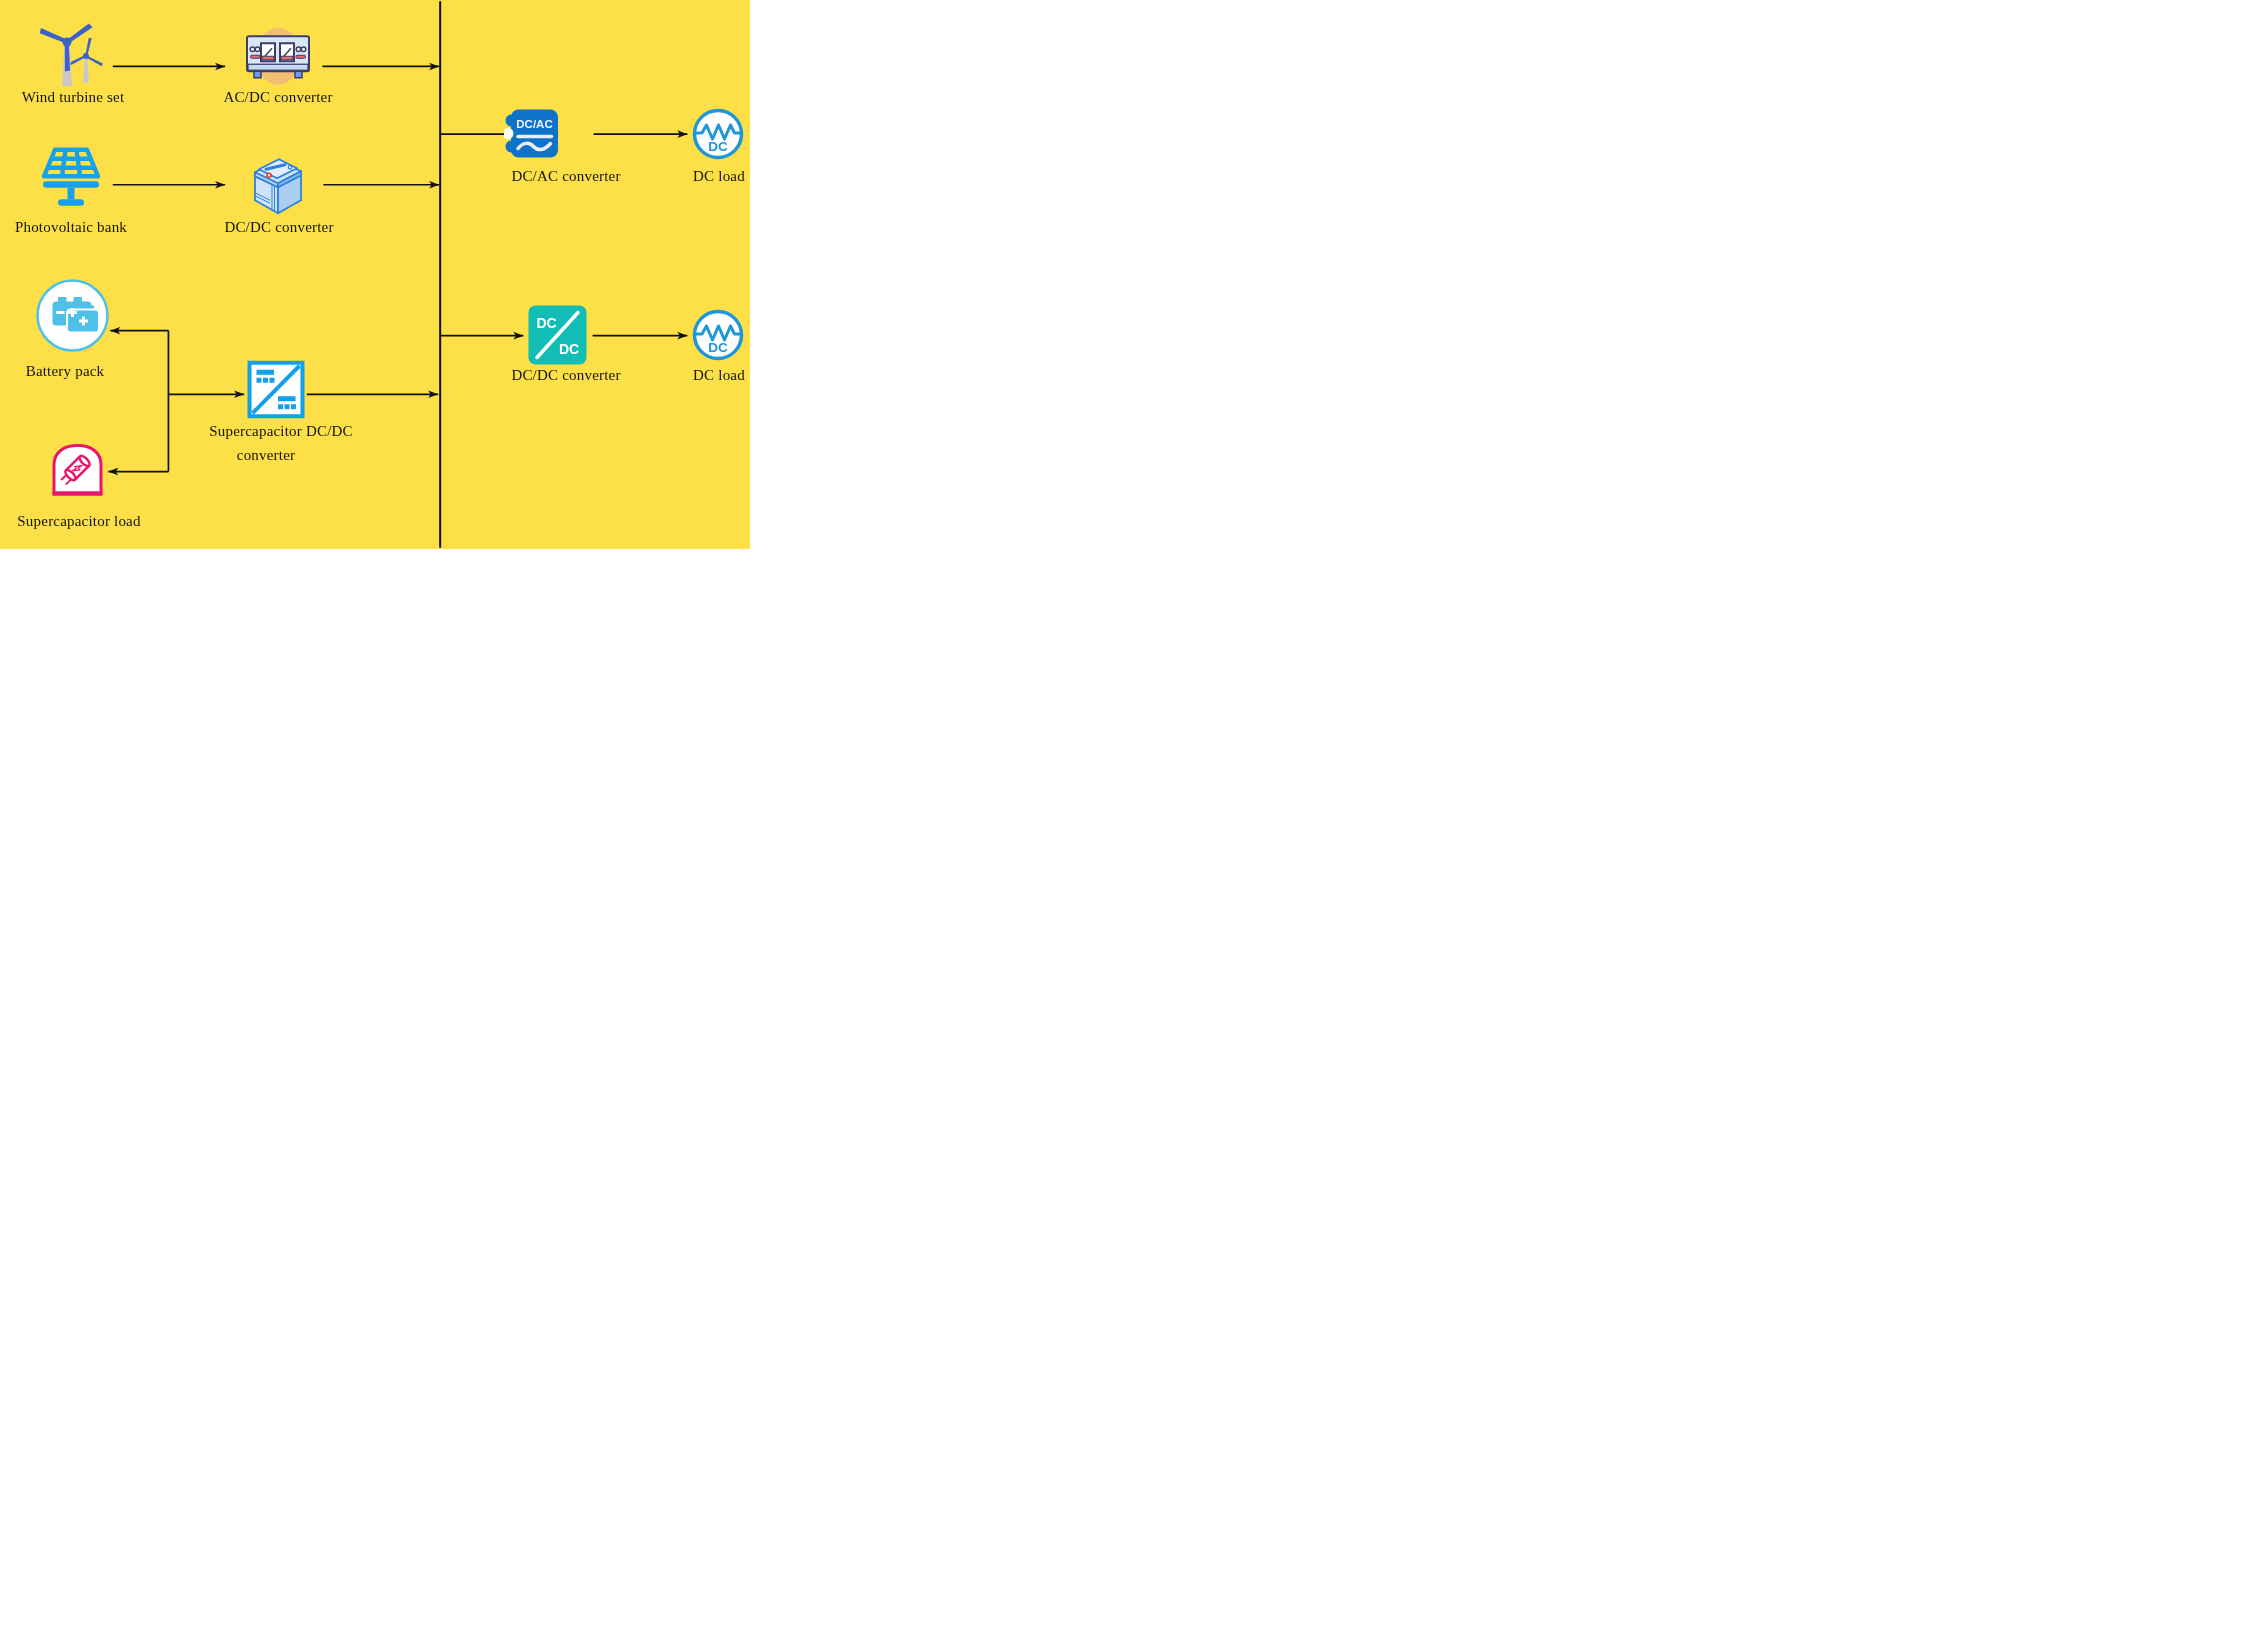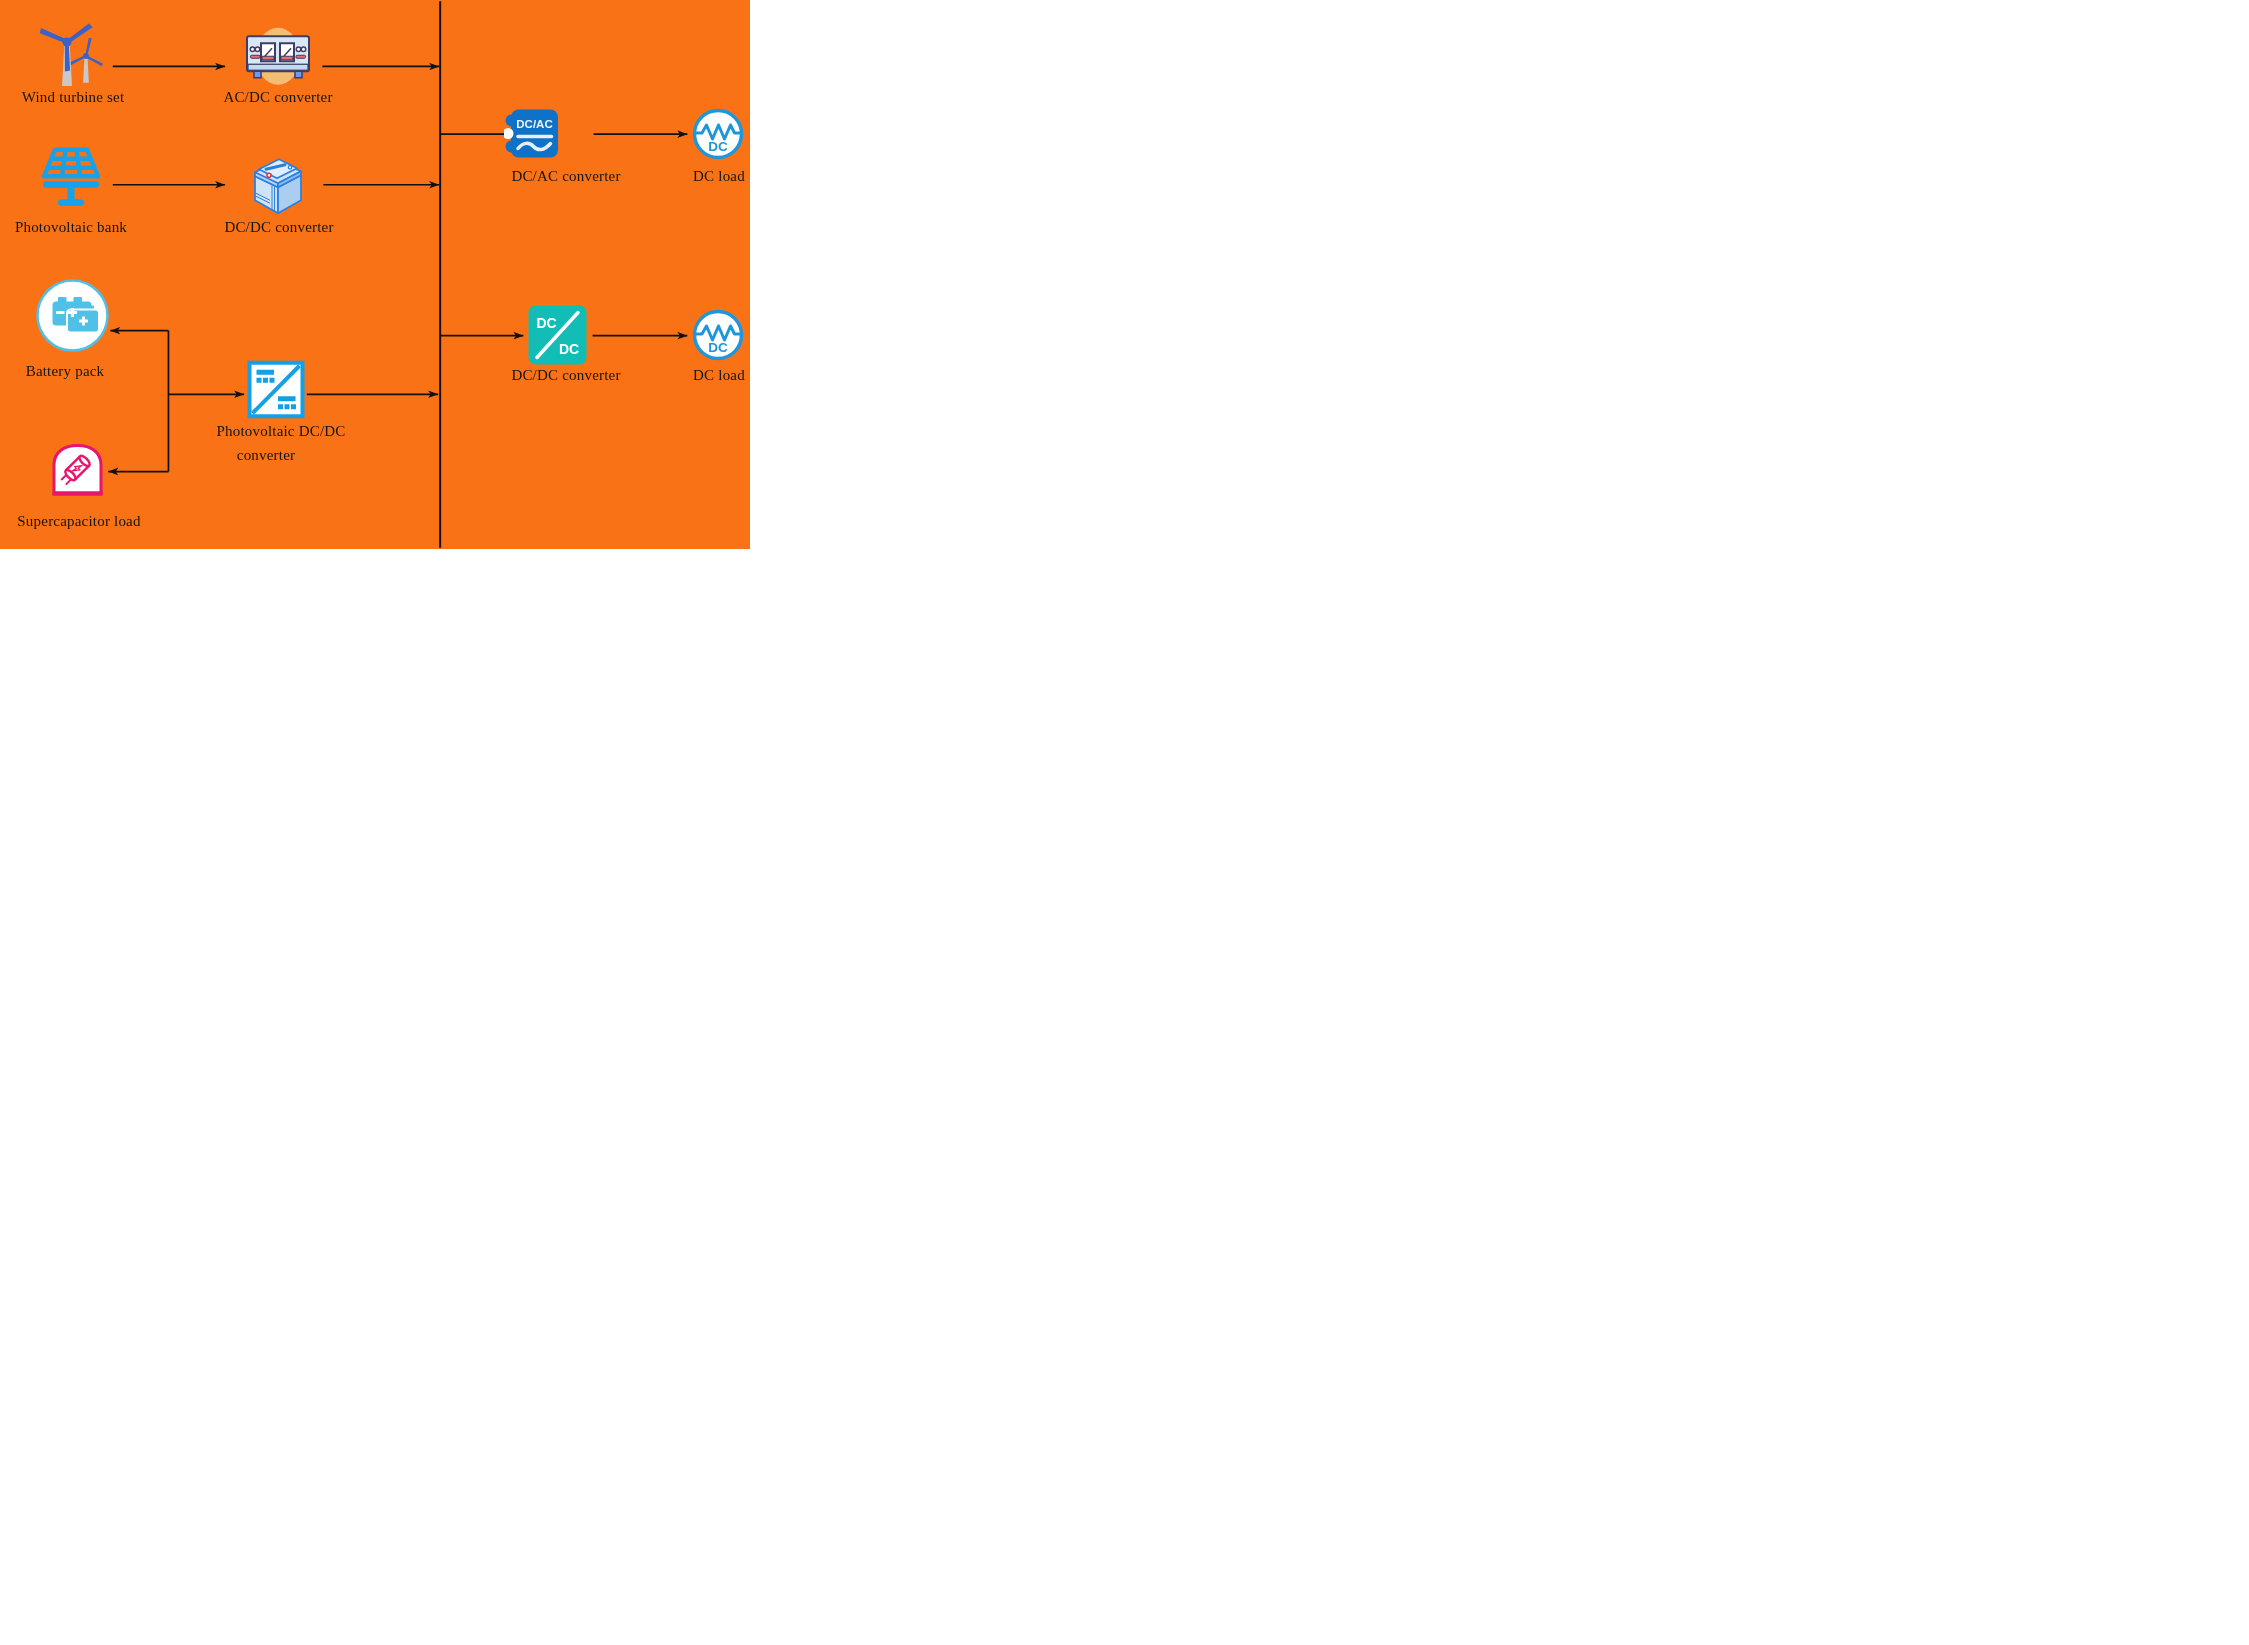--- a/index.html
+++ b/index.html
@@ -1,19 +1,19 @@
 <!DOCTYPE html>
 <html style="font-size:8px"><head>
 <meta charset="utf-8">
 <style>
   html,body{margin:0;padding:0;background:#ffffff;}
   .canvas{
     position:relative;
     width:750px;height:549px;
-    background:#f97316;
+    background:#fde047;
     font-family:"Liberation Serif", serif;
     overflow:hidden;
   }
   .node{position:absolute;}
   .lbl{
     position:absolute;
     transform:translate(-50%,-50%);
     white-space:nowrap;
     font-size:15px;
     color:#141414;
@@ -191,21 +191,21 @@
         <rect x="19" y="35" width="10" height="10"></rect>
         <rect x="32" y="35" width="10" height="10"></rect>
         <rect x="45" y="35" width="10" height="10"></rect>
         <rect x="62" y="72" width="35" height="10"></rect>
         <rect x="62" y="88" width="10" height="10"></rect>
         <rect x="75" y="88" width="10" height="10"></rect>
         <rect x="88" y="88" width="10" height="10"></rect>
       </g>
     </svg>
   </div>
-  <div class="lbl" style="left:281px;top:431px">Photovoltaic DC/DC</div>
+  <div class="lbl" style="left:281px;top:431px">Supercapacitor DC/DC</div>
   <div class="lbl" style="left:266px;top:455px">converter</div>
 
   <div class="node" style="left:50px;top:442px">
     <svg width="55" height="55" viewBox="0 0 110 110">
       <path d="M8,103 L8,46 C8,19 29,7 55,7 C81,7 102,19 102,46 L102,103 Z" fill="#ffffff" stroke="#e8156e" stroke-width="6"></path>
       <line x1="5" y1="103" x2="105" y2="103" stroke="#e8156e" stroke-width="9"></line>
       <g transform="translate(55,52) rotate(45)" stroke="#e8156e" fill="none">
         <line x1="-13" y1="-20" x2="-13" y2="20" stroke-width="5"></line>
         <line x1="13" y1="-20" x2="13" y2="20" stroke-width="5"></line>
         <ellipse cx="0" cy="-20" rx="13" ry="6" stroke-width="5" fill="#ffffff"></ellipse>

